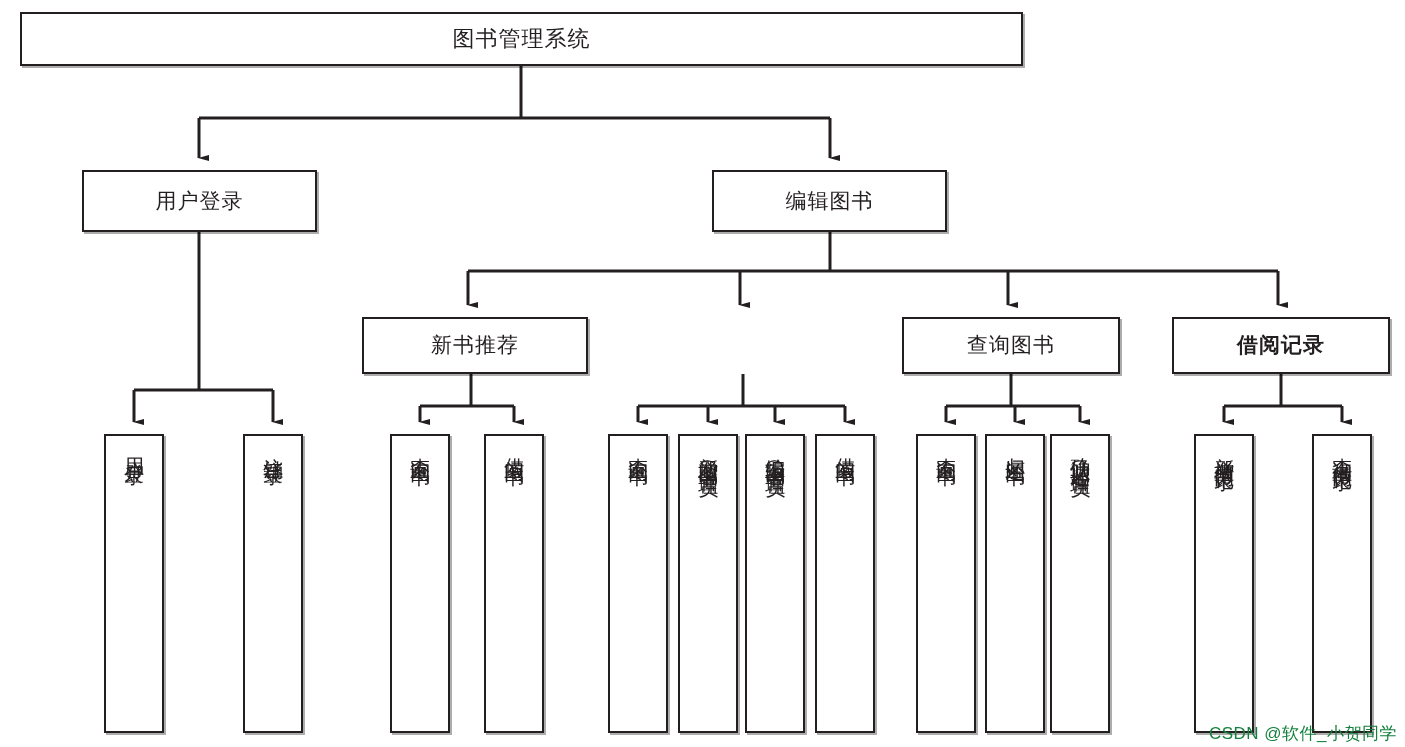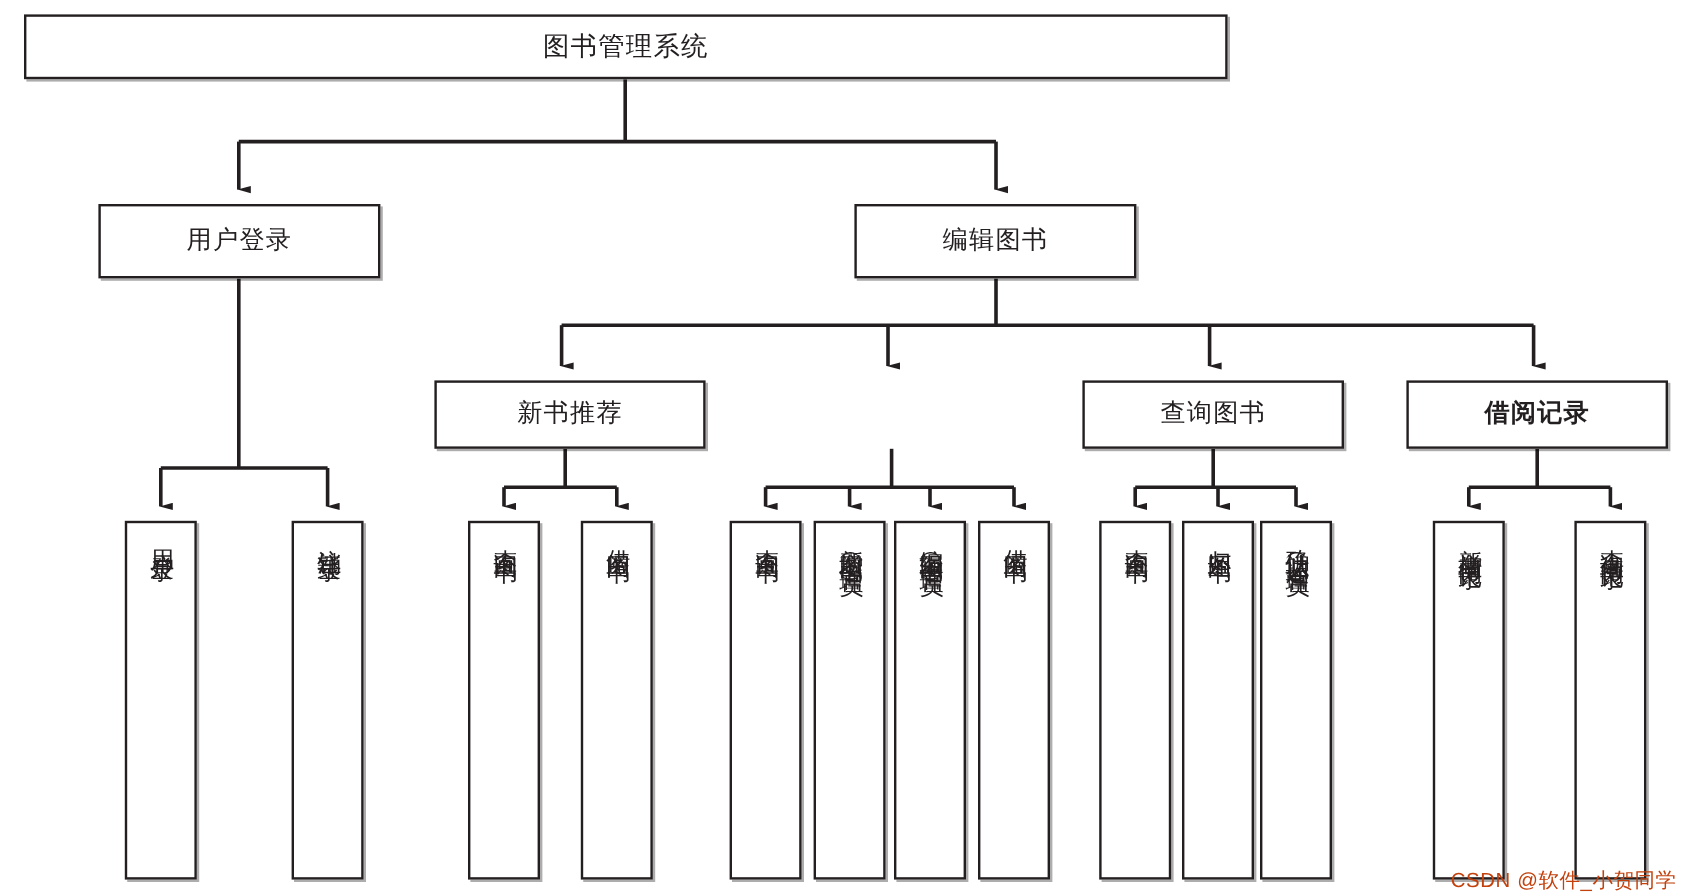--- a/index.html
+++ b/index.html
@@ -8,21 +8,21 @@
   svg.layer{position:absolute;left:0;top:0;width:1405px;height:747px;}
   .node{position:absolute;box-sizing:border-box;background:#ffffff;border:2px solid #231f20;
         box-shadow:2px 2px 0 rgba(0,0,0,0.32);display:flex;align-items:center;justify-content:center;}
   .node .lbl{color:#231f20;font-size:21px;line-height:1.18;letter-spacing:1px;white-space:nowrap;}
   .node.vert .lbl{writing-mode:vertical-rl;text-orientation:upright;letter-spacing:3px;}
   .node.root .lbl{font-size:22px;}
   .node.lvl2 .lbl{font-size:21px;}
   .node.lvl3 .lbl{font-size:21px;}
   .node.leaf{align-items:flex-start;justify-content:center;padding-top:6px;}
   .node.leaf .lbl{font-size:20px;}
-  #watermark{position:absolute;right:8px;bottom:2px;color:#c2410c;font-size:17px;
+  #watermark{position:absolute;right:8px;bottom:2px;color:#15803d;font-size:17px;
              letter-spacing:0.5px;white-space:nowrap;pointer-events:none;}
 </style>
 </head>
 <body>
 
 <div id="stage">
 
   <svg class="layer" viewBox="0 0 1405 747" xmlns="http://www.w3.org/2000/svg">
     <defs>
       <marker id="arw" markerWidth="10" markerHeight="12" refX="3" refY="10" orient="auto" markerUnits="userSpaceOnUse">

